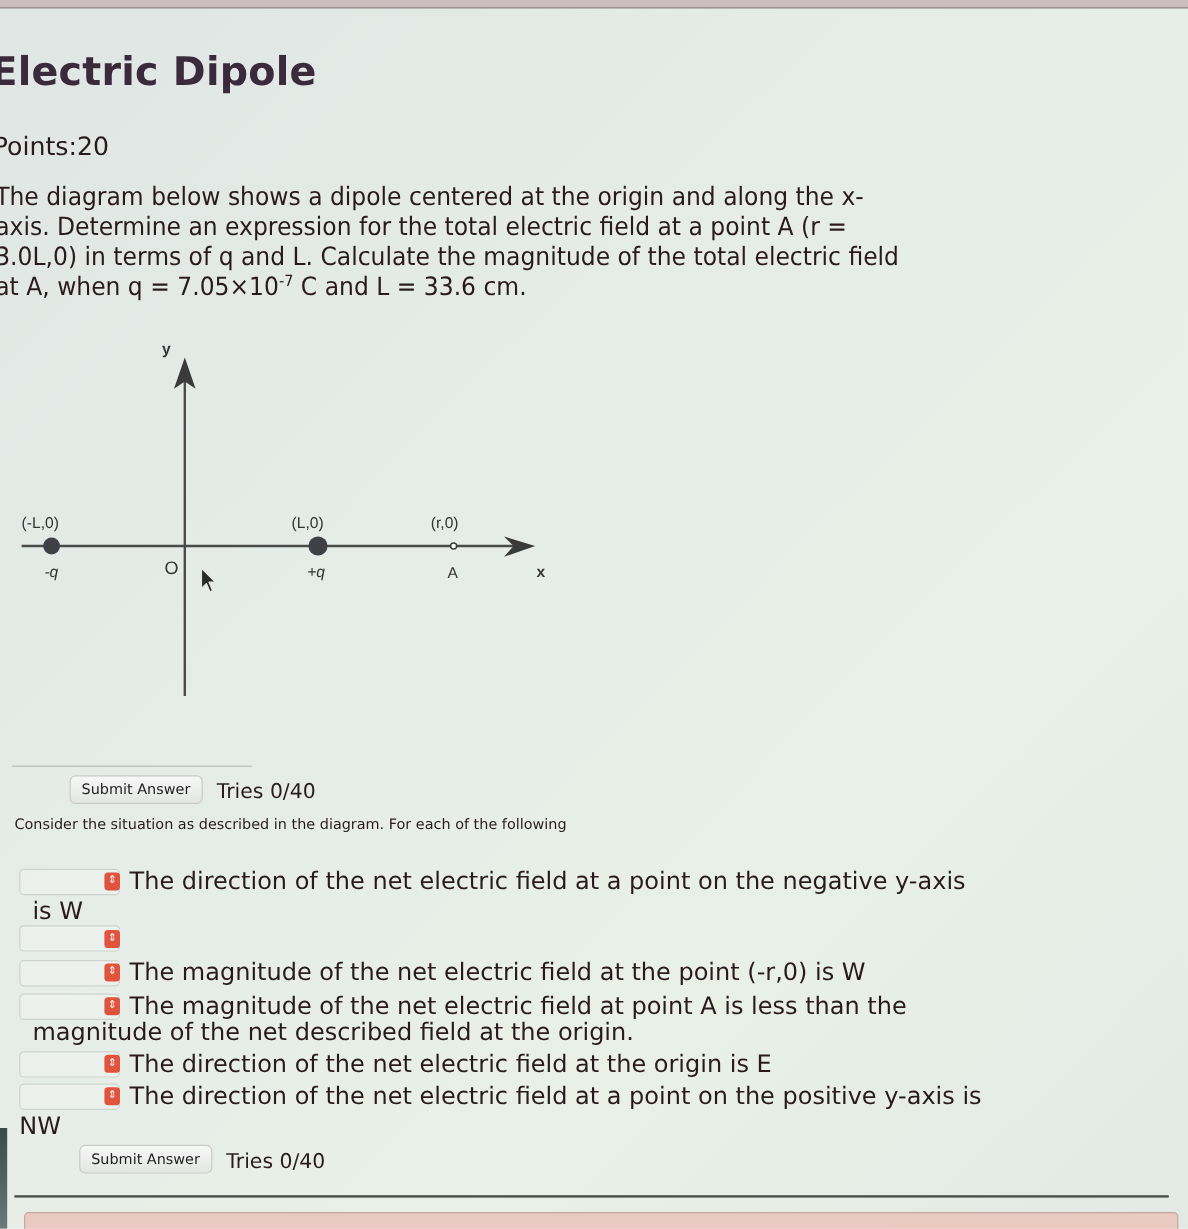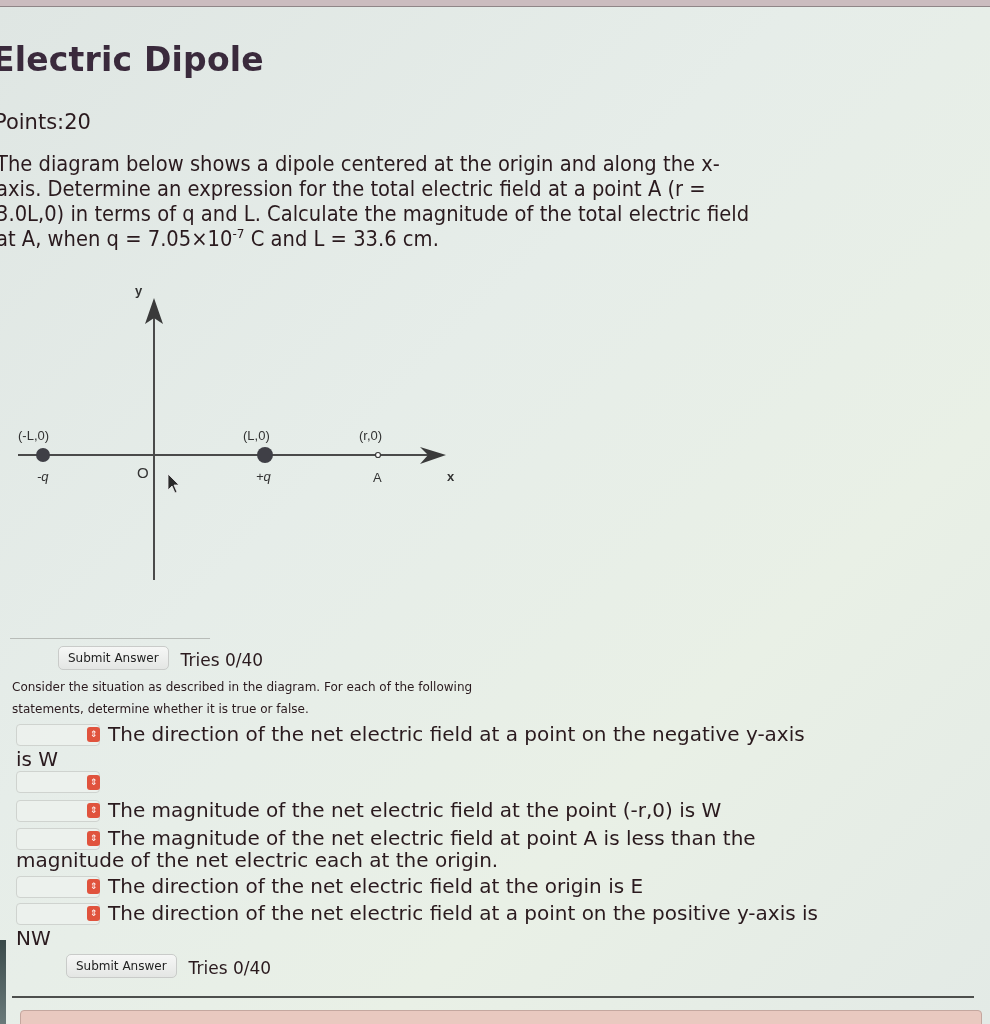--- a/index.html
+++ b/index.html
@@ -62,21 +62,21 @@
     .select-box {
       width: 82px; height: 20px; border: 1px solid #cfd3cf; border-radius: 4px;
       background: rgba(240,244,240,0.6); display: inline-flex; justify-content: flex-end;
       align-items: center; margin-right: 8px; cursor: pointer; flex-shrink: 0;
     }
     .select-arrow {
       width: 13px; height: 15px; border-radius: 3px; background: #e0533d;
       color: #fff; font-size: 9px; line-height: 15px; text-align: center;
       margin-right: -1px;
     }
-    .wrap-line { margin-left: 0; }
+    .wrap-line { margin-left: 11px; }
     .divider-2 {
       position: absolute; left: 12px; top: 996px; width: 962px; height: 2px;
       background: #4d4f4d;
     }
     .bottom-panel {
       position: absolute; left: 20px; top: 1010px; width: 960px; height: 20px;
       background: #e9c9c0; border: 1px solid #c4a79f; border-radius: 4px;
     }
     .left-edge {
       position: absolute; left: 0; top: 940px; width: 6px; height: 84px;
@@ -128,21 +128,20 @@
 
 <div class="divider-1"></div>
 
 <div class="submit-row" style="top:646px;">
   <button class="submit-btn">Submit Answer</button>
   <span class="tries">Tries 0/40</span>
 </div>
 
 <div class="instructions">
   <p>Consider the situation as described in the diagram. For each of the following</p>
-  <p>statements, determine whether it is true or false.</p>
 </div>
 
 <div class="statement" style="top:722px;">
   <div class="stmt-line">
     <span class="select-box">
         <span class="select-arrow">⇕</span>
       </span>
     <span>The direction of the net electric field at a point on the negative y-axis</span>
   </div>
   <div class="wrap-line">is W</div>
@@ -165,21 +164,21 @@
   </div>
 </div>
 
 <div class="statement" style="top:826px;">
   <div class="stmt-line">
     <span class="select-box">
         <span class="select-arrow">⇕</span>
       </span>
     <span>The magnitude of the net electric field at point A is less than the</span>
   </div>
-  <div class="wrap-line" style="margin-top:-3px;">magnitude of the net electric each at the origin.</div>
+  <div class="wrap-line" style="margin-top:-3px;">magnitude of the net described field at the origin.</div>
 </div>
 
 <div class="statement" style="top:874px;">
   <div class="stmt-line">
     <span class="select-box">
         <span class="select-arrow">⇕</span>
       </span>
     <span>The direction of the net electric field at the origin is E</span>
   </div>
 </div>

